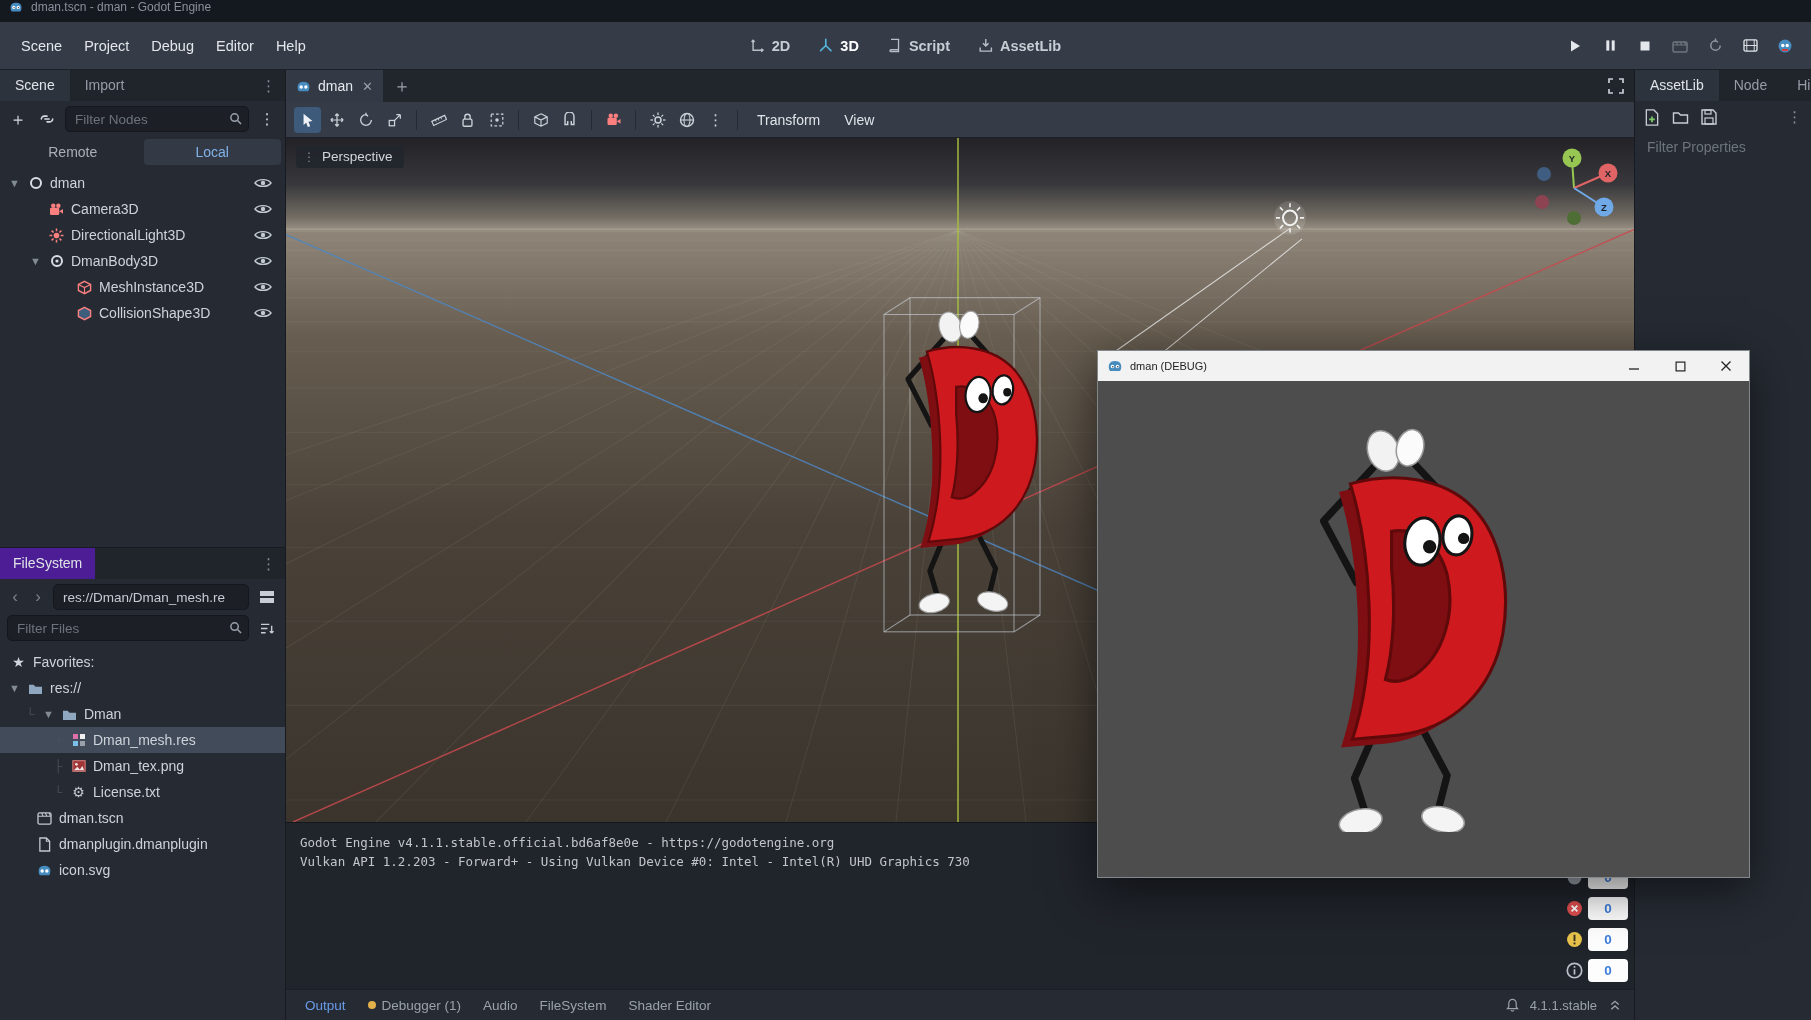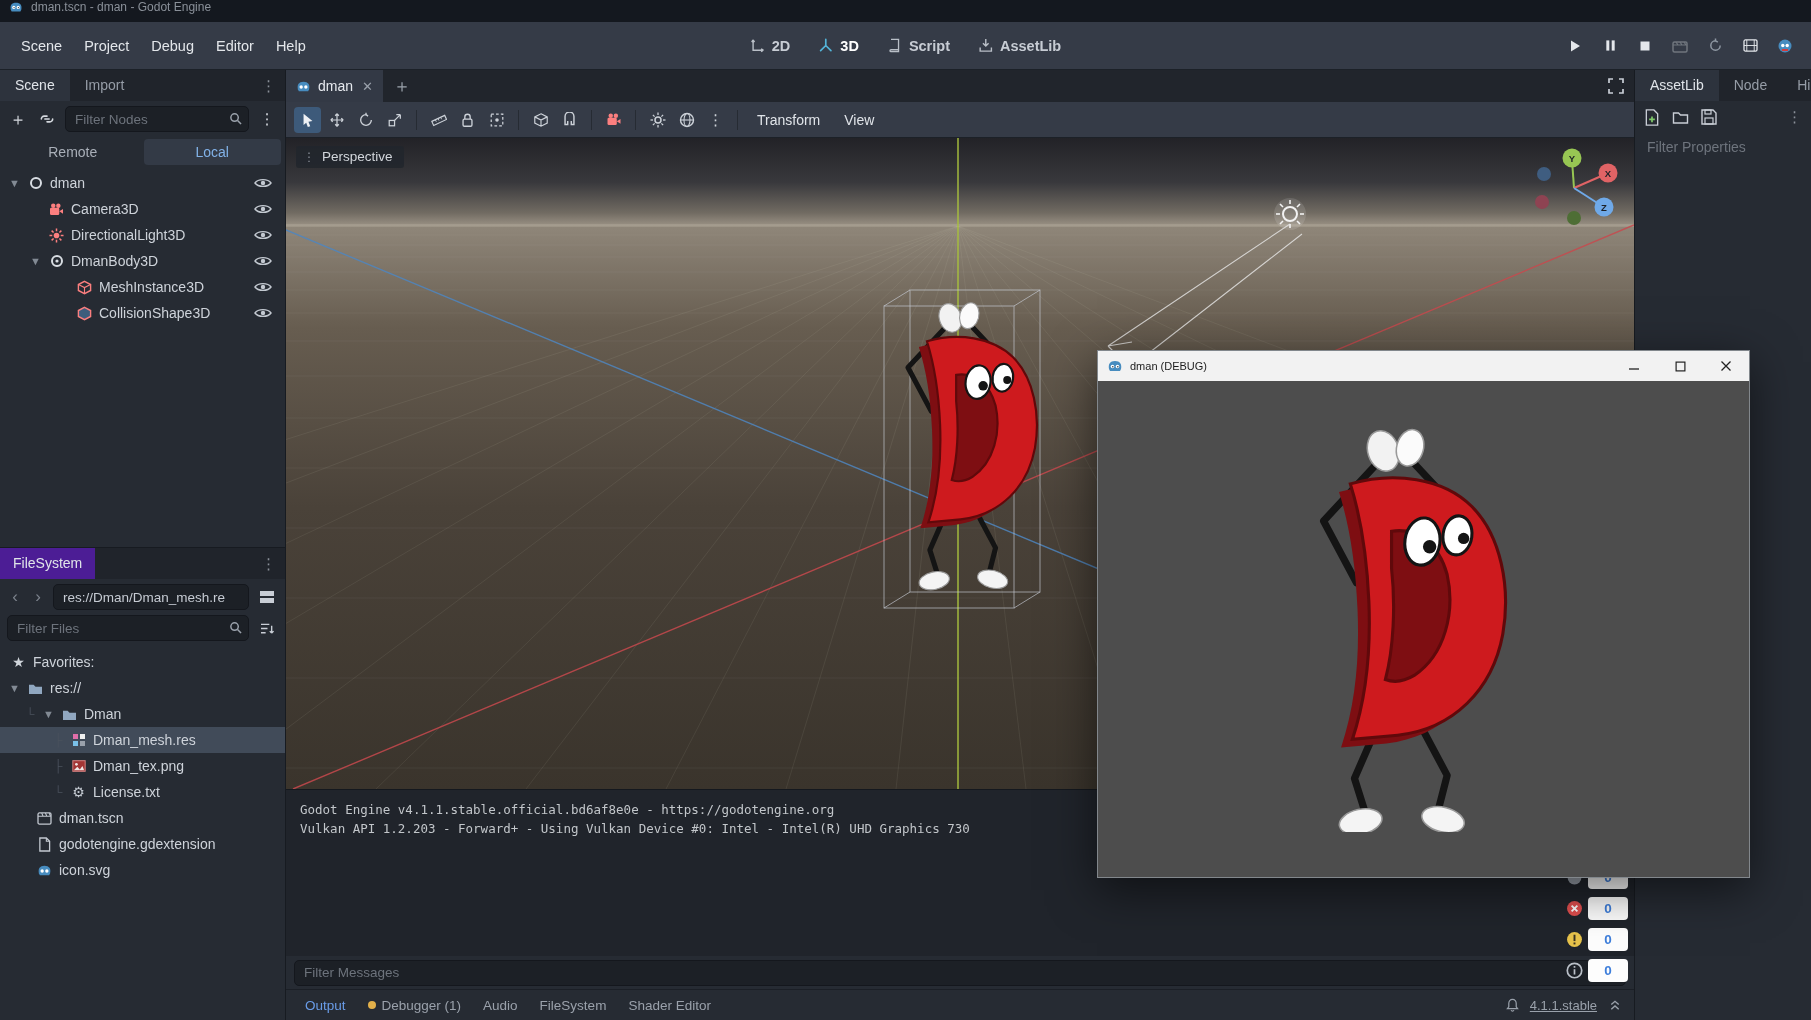--- a/index.html
+++ b/index.html
@@ -79,21 +79,21 @@
   .gizmo { position:absolute; right:8px; top:6px; }
 
   
   .log { height:167px; background:#20242b; border-top:1px solid #14181e; padding:10px 14px; overflow:hidden;
          font-family:"DejaVu Sans Mono", monospace; font-size:12.5px; color:#c2c6ca; line-height:19px; white-space:pre; }
   .filter-msg-row { height:33px; background:#262b33; display:flex; align-items:center; padding:3px 8px; flex:none; }
   .bottom-bar { height:31px; background:#262b33; border-top:1px solid #1b1f26; display:flex; align-items:center; padding:0 8px; flex:none; }
   .bb-tab { padding:0 11px; color:#9aa1ab; font-size:13.5px; display:flex; align-items:center; gap:6px; height:31px; }
   .bb-tab.active { color:#699ce8; }
   .bb-dot { width:8px; height:8px; border-radius:50%; background:#e2b04a; flex:none; }
-  .bb-right { margin-left:auto; display:flex; align-items:center; gap:11px; color:#9aa1ab; font-size:13px; padding-right:4px;text-decoration:underline; }
+  .bb-right { margin-left:auto; display:flex; align-items:center; gap:11px; color:#9aa1ab; font-size:13px; padding-right:4px; }
 
   
   .right-dock { width:177px; flex:none; background:#262b33; border-left:1px solid #171b21; display:flex; flex-direction:column; overflow:hidden; }
   .insp-toolbar { display:flex; gap:12px; padding:7px 9px; align-items:center; flex:none; }
   .insp-filter { margin:6px 4px; }
   .insp-filter input { background:transparent; border:none; color:#6e747d; font-size:14px; width:150px;
                        font-family:"Liberation Sans", sans-serif; outline:none; padding:0 0 0 8px; }
   .insp-filter input::placeholder { color:#6e747d; }
 
   
@@ -468,21 +468,21 @@
             </span>
           <span class="nlabel">dman.tscn</span>
         </div>
         <div class="trow" style="padding-left:36px;">
           <span class="ic16">
               <svg width="13" height="15" viewBox="0 0 14 16">
                 <path d="M2,1 H9 L12.5,4.5 V15 H2 Z" fill="none" stroke="#c3c9d1" stroke-width="1.4"></path>
                 <path d="M9,1 V4.5 H12.5" fill="none" stroke="#c3c9d1" stroke-width="1.2"></path>
               </svg>
             </span>
-          <span class="nlabel">godotengine.gdextension</span>
+          <span class="nlabel">dmanplugin.dmanplugin</span>
         </div>
         <div class="trow" style="padding-left:36px;">
           <span class="ic16">
               <svg width="15" height="15" viewBox="0 0 16 16">
                 <path d="M2,11 C1,6 3,3 8,3 C13,3 15,6 14,11 L13,13 L3,13 Z" fill="#478cbf"></path>
                 <circle cx="5.5" cy="8.5" r="1.8" fill="#fff"></circle>
                 <circle cx="10.5" cy="8.5" r="1.8" fill="#fff"></circle>
               </svg>
             </span>
           <span class="nlabel">icon.svg</span>
@@ -702,31 +702,20 @@
         <circle cx="86" cy="29" r="9.5" fill="#e06365"></circle>
         <circle cx="82" cy="63" r="9.5" fill="#6fa9e8"></circle>
         <text x="50" y="17.5" font-size="9.5" font-weight="bold" fill="#1d2127" text-anchor="middle">Y</text>
         <text x="86" y="32.5" font-size="9.5" font-weight="bold" fill="#1d2127" text-anchor="middle">X</text>
         <text x="82" y="66.5" font-size="9.5" font-weight="bold" fill="#1d2127" text-anchor="middle">Z</text>
       </svg>
     </div>
 
     <div class="log"><div>Godot Engine v4.1.1.stable.official.bd6af8e0e - https://godotengine.org</div><div>Vulkan API 1.2.203 - Forward+ - Using Vulkan Device #0: Intel - Intel(R) UHD Graphics 730</div></div>
 
-    <div class="filter-msg-row">
-      <span class="filter-wrap">
-        <input class="godot-input" placeholder="Filter Messages" style="">
-        <span class="mag-in">
-          <svg width="13" height="13" viewBox="0 0 14 14">
-              <circle cx="6" cy="6" r="4" fill="none" stroke="#9aa1ab" stroke-width="1.6"></circle>
-              <line x1="9.2" y1="9.2" x2="13" y2="13" stroke="#9aa1ab" stroke-width="1.6"></line>
-            </svg>
-        </span>
-      </span>
-    </div>
 
     <div class="bottom-bar">
       <span class="bb-tab active">
           <span>Output</span>
         </span>
       <span class="bb-tab">
         <span class="bb-dot"></span>
         <span>Debugger (1)</span>
       </span>
       <span class="bb-tab">

